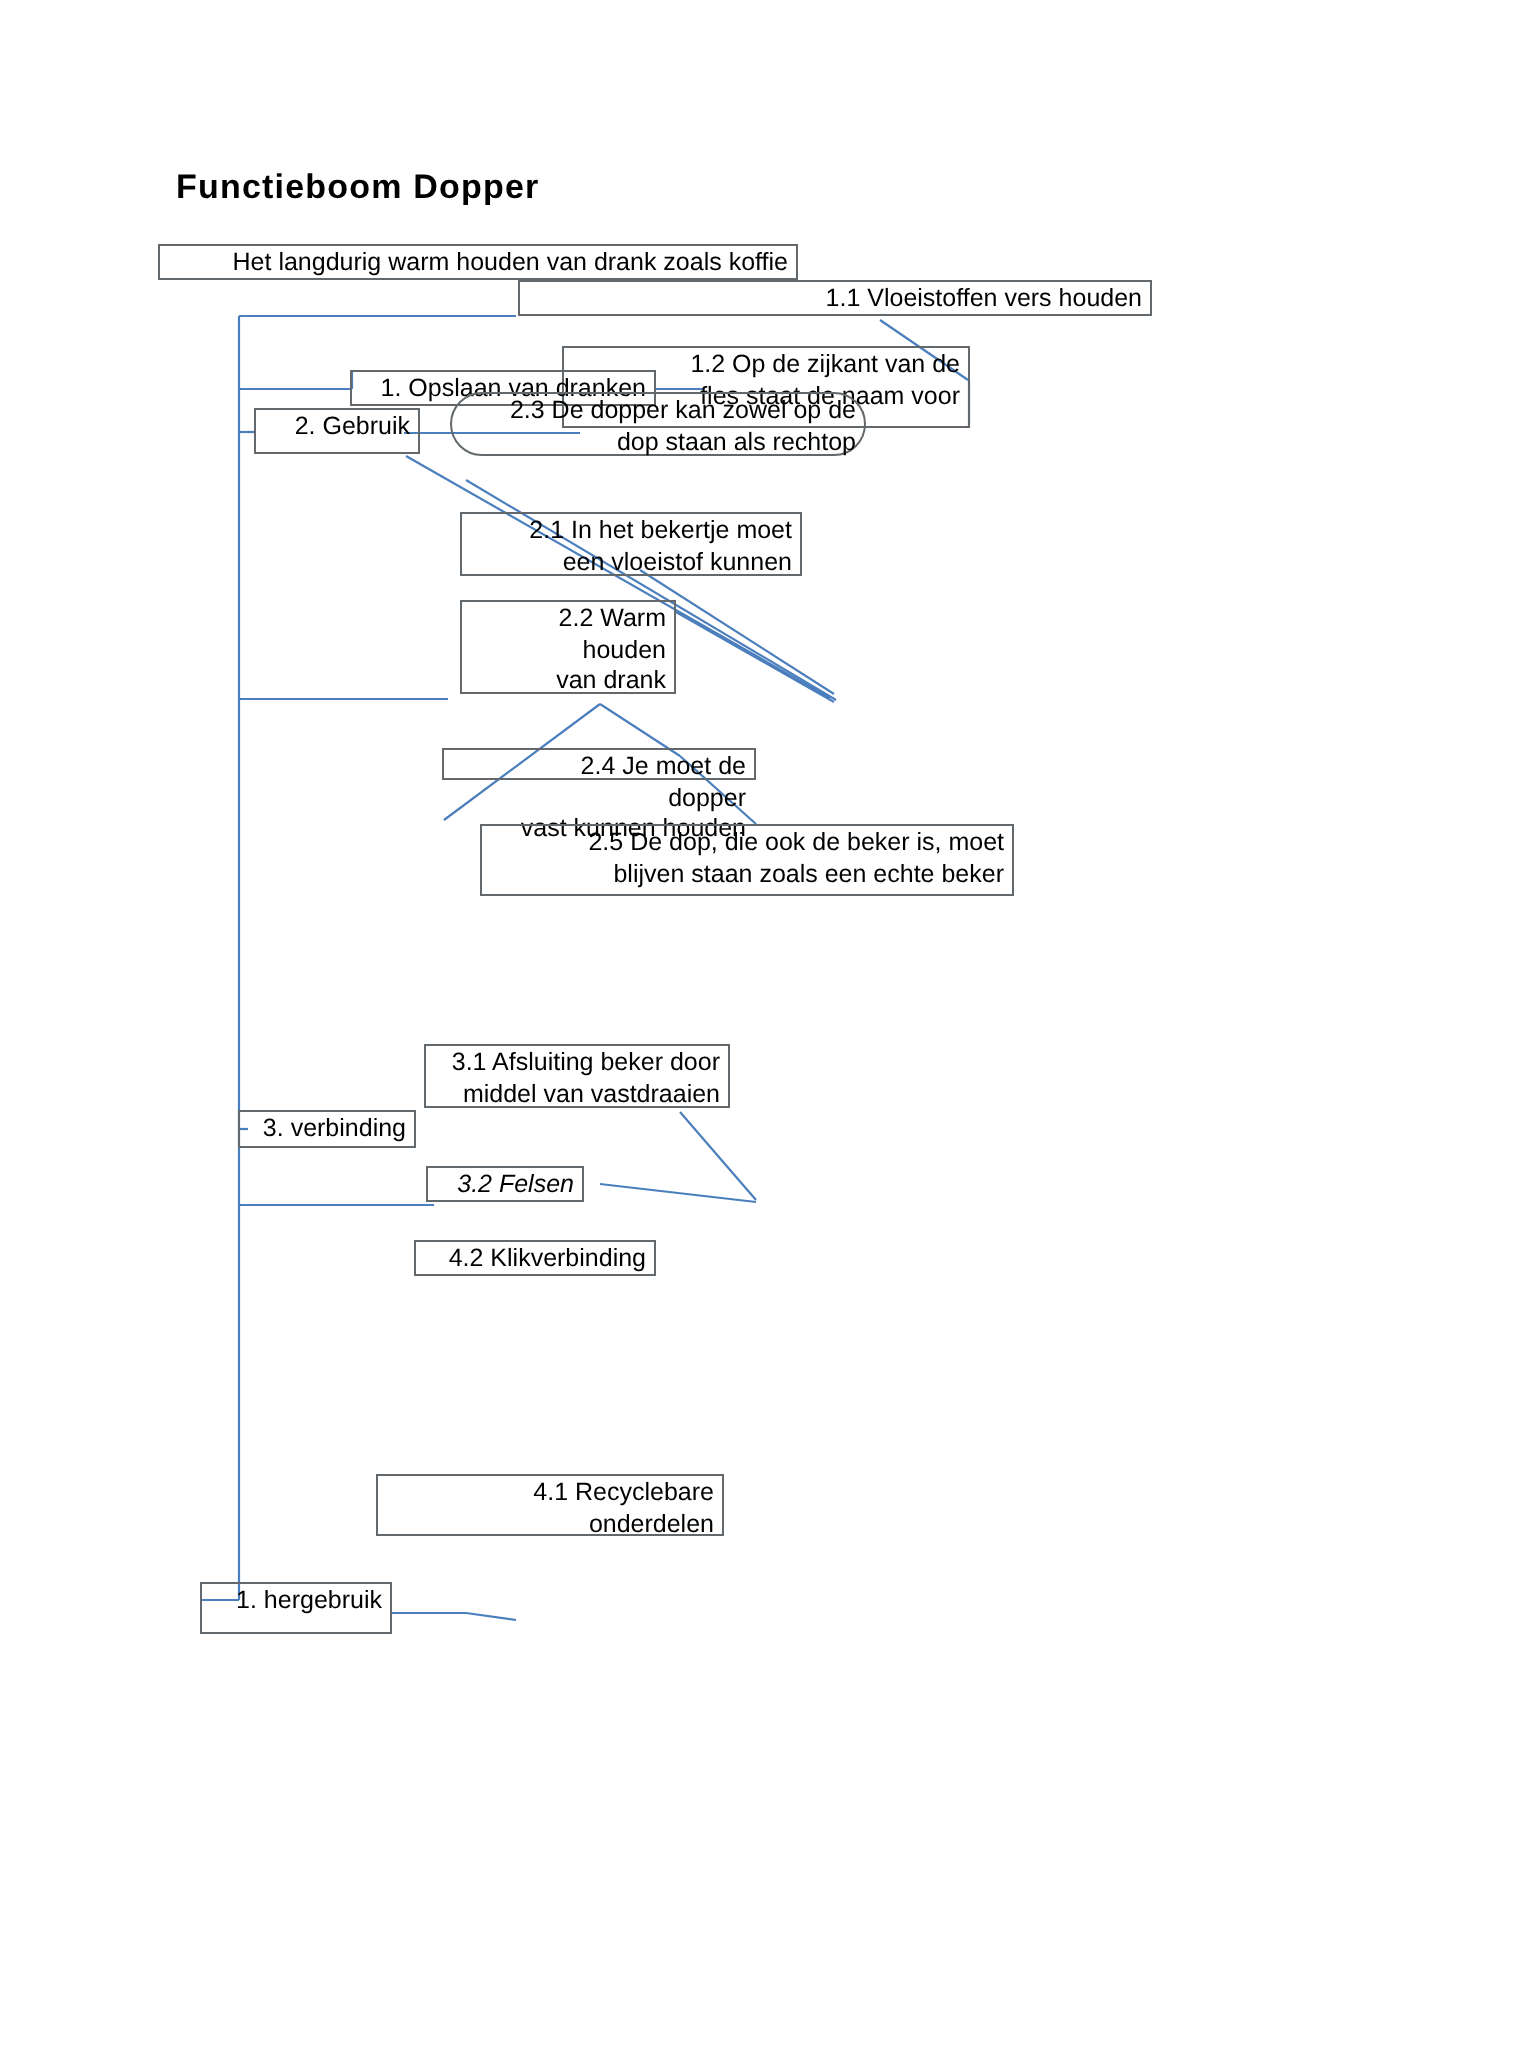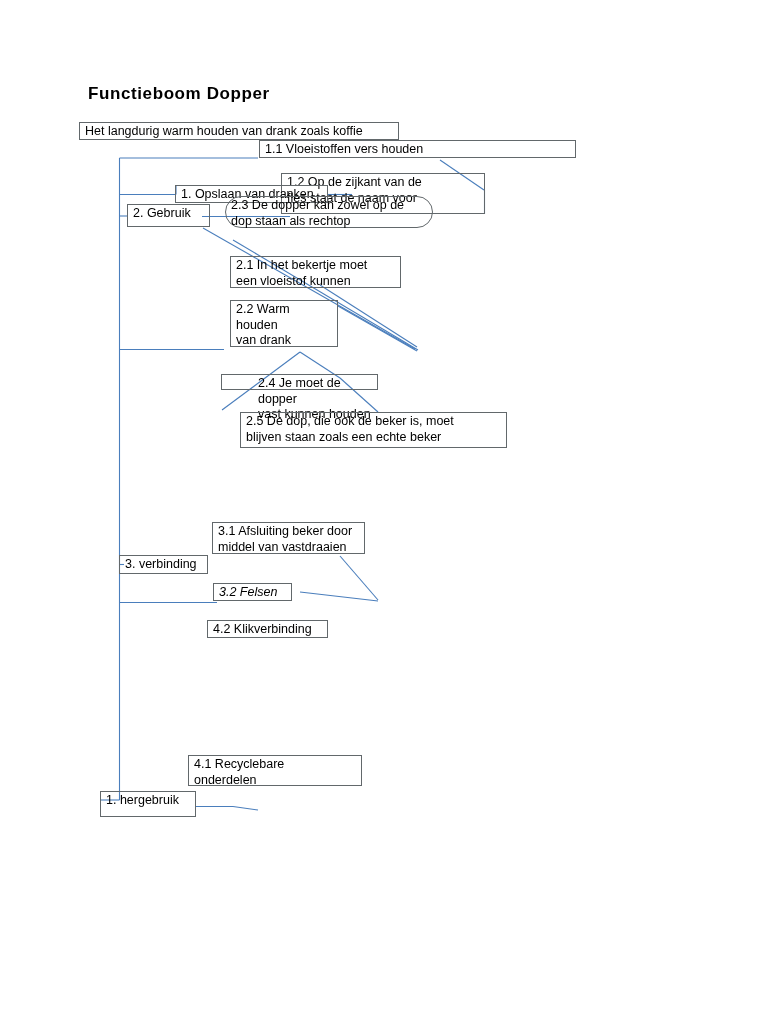--- a/index.html
+++ b/index.html
@@ -35,20 +35,21 @@
     position: absolute;
     box-sizing: border-box;
     border: 1px solid #62686b;
     background: transparent;
     font-size: 12.5px;
     line-height: 15.5px;
     color: #000000;
     padding: 1px 4px 1px 5px;
     white-space: pre-line;
     background-clip: padding-box;
+    text-align: right;
   }
   svg.wires {
     position: absolute;
     left: 0;
     top: 0;
     width: 768px;
     height: 1024px;
     overflow: visible;
     pointer-events: none;
   }
@@ -143,18 +144,18 @@
 
   <div class="node" style="left: 212px; top: 522px; width: 153px; height: 32px; border-color: rgb(98, 104, 107);">3.1 Afsluiting beker door
 middel van vastdraaien</div>
 
   <div class="node" style="left: 119px; top: 555px; width: 89px; height: 19px; border-color: rgb(98, 104, 107);">3. verbinding</div>
 
   <div class="node" style="left: 213px; top: 583px; width: 79px; height: 18px; border-color: rgb(98, 104, 107); font-style: italic;">3.2 Felsen</div>
 
   <div class="node" style="left: 207px; top: 620px; width: 121px; height: 18px; border-color: rgb(98, 104, 107);">4.2 Klikverbinding</div>
 
-  <div class="node" style="left: 188px; top: 755px; width: 174px; height: 31px; border-color: rgb(98, 104, 107);">4.1 Recyclebare
+  <div class="node" style="left: 188px; top: 737px; width: 174px; height: 31px; border-color: rgb(98, 104, 107);">4.1 Recyclebare
 onderdelen</div>
 
   <div class="node" style="left: 100px; top: 791px; width: 96px; height: 26px; border-color: rgb(98, 104, 107);">1. hergebruik</div>
 
 </div>
 
 </body></html>

